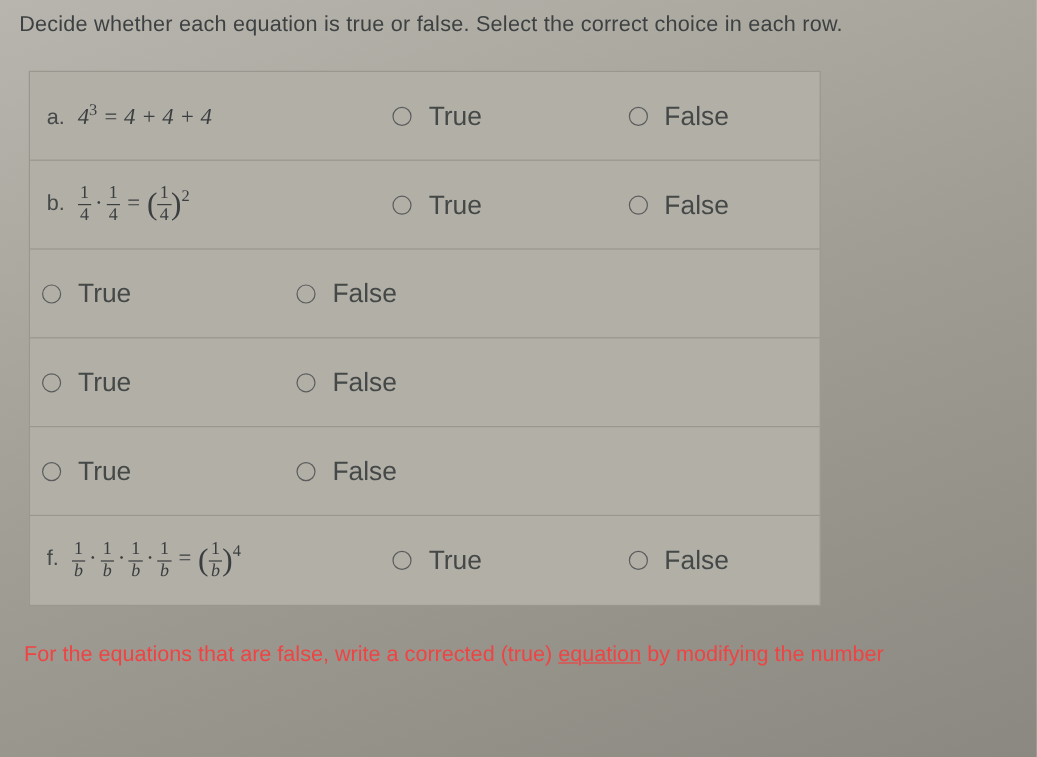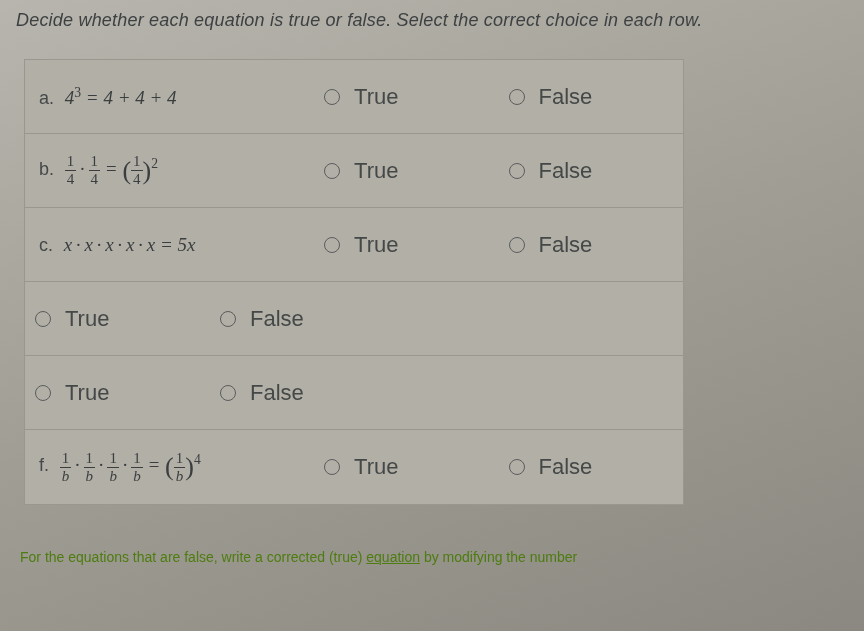--- a/index.html
+++ b/index.html
@@ -15,33 +15,33 @@
       padding: 10px 16px;
       overflow: hidden;
       position: relative;
     }
     .instruction {
       font-size: 18px;
       color: #3d4142;
       margin-bottom: 28px;
       font-family: Arial, sans-serif;
       letter-spacing: 0.2px;
-      font-style: italic;
     }
     .table-container {
       border: 1px solid #9a978e;
       background: #b2afa7;
       width: 660px;
       margin-left: 8px;
     }
     .row {
       display: flex;
       border-bottom: 1px solid #9a978e;
       min-height: 74px;
       align-items: center;
+      gap: 27px;
     }
     .row:last-child {
       border-bottom: none;
     }
     .equation-cell {
       width: 290px;
       padding: 18px 14px;
       font-size: 19px;
       color: #3a3e3f;
       font-family: 'Times New Roman', serif;
@@ -97,24 +97,24 @@
     .frac .den {
       display: block;
       padding: 1px 2px 0;
     }
     .lparen, .rparen {
       font-size: 26px;
       vertical-align: middle;
       font-style: normal;
     }
     .footer-text {
-      font-size: 14px;
-      color: #4d7c0f;
-      font-family: Arial, sans-serif;
-      margin-top: 44px;
+      font-size: 18px;
+      color: #ef4444;
+      font-family: Arial, sans-serif;
+      margin-top: 30px;
       margin-left: 4px;
     }
     .underlined {
       text-decoration: underline;
       text-decoration-thickness: 1px;
     }
     .dot {
       font-style: normal;
       margin: 0 3px;
     }
@@ -154,24 +154,20 @@
       <span class="radio"></span>
       <span class="choice-label">True</span>
     </div>
     <div class="choice-cell">
       <span class="radio"></span>
       <span class="choice-label">False</span>
     </div>
   </div>
 
   <div class="row">
-    <div class="equation-cell">
-      <span class="eq-label">c.</span>
-      <span class="math"><span class="xvar">x</span><span class="dot">·</span><span class="xvar">x</span><span class="dot">·</span><span class="xvar">x</span><span class="dot">·</span><span class="xvar">x</span><span class="dot">·</span><span class="xvar">x</span> = 5<span class="xvar">x</span></span>
-    </div>
     <div class="choice-cell">
       <span class="radio"></span>
       <span class="choice-label">True</span>
     </div>
     <div class="choice-cell">
       <span class="radio"></span>
       <span class="choice-label">False</span>
     </div>
   </div>
 

